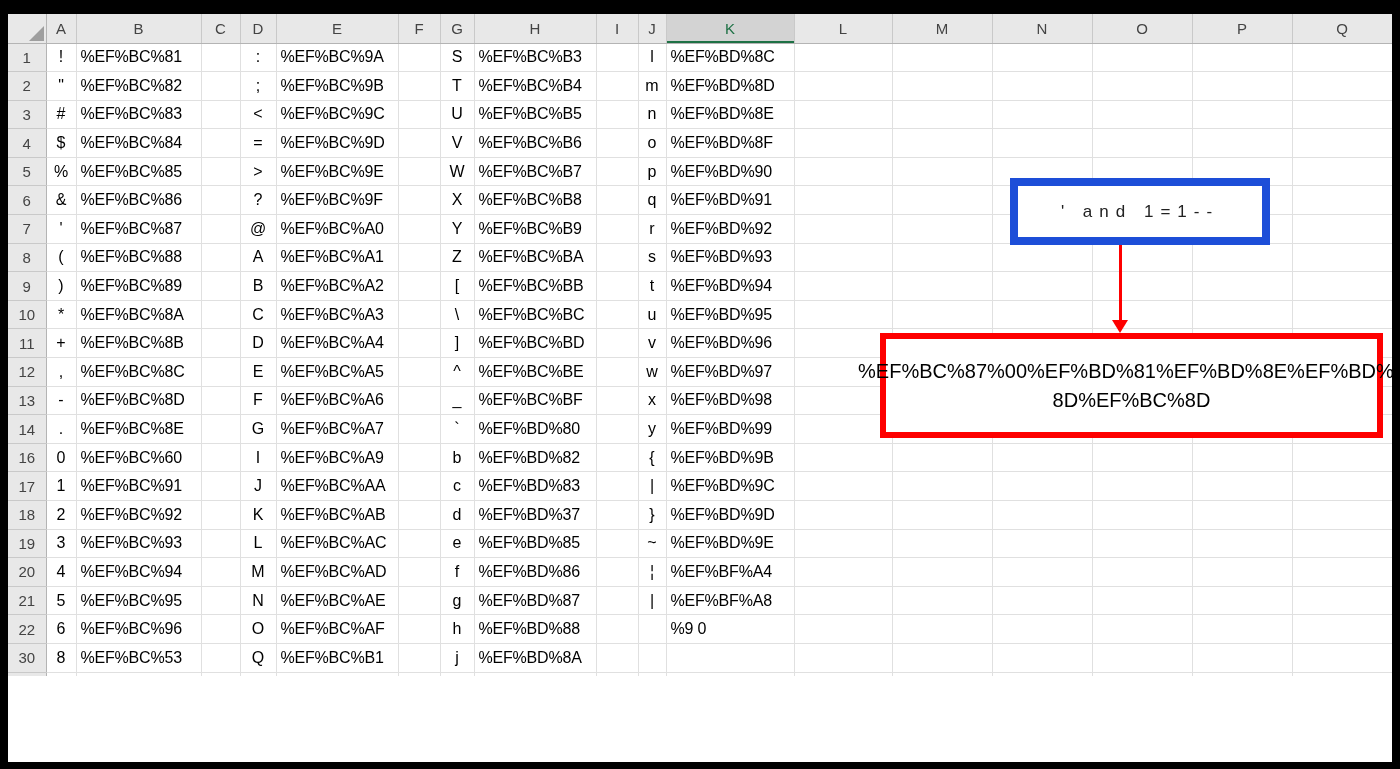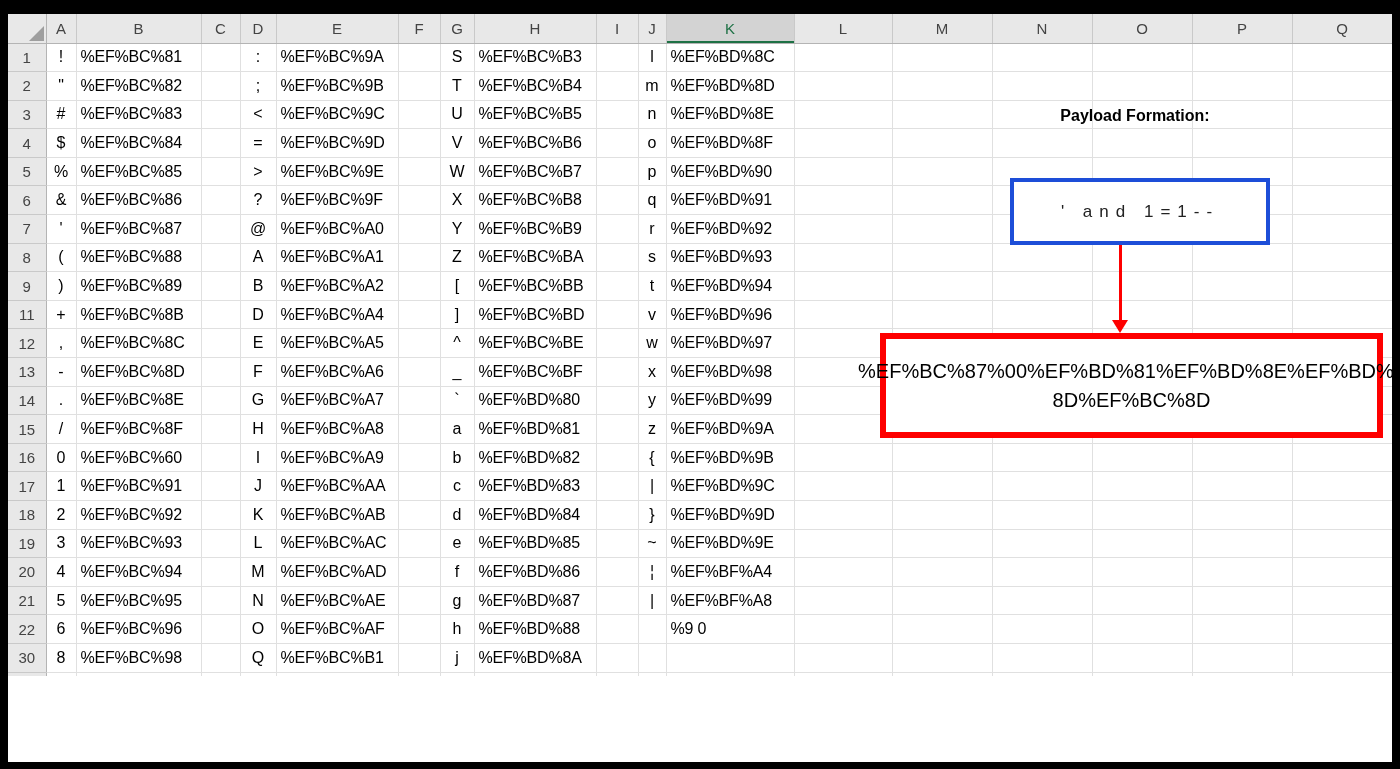--- a/index.html
+++ b/index.html
@@ -40,21 +40,21 @@
   .grid td.ch { text-align:center; }
   .grid td.code { text-align:left; padding-left:4px; letter-spacing:-0.2px; }
 
   
   .title-label {
     position:absolute; left:902px; top:88px; width:450px; height:28px;
     line-height:28px; text-align:center; font-weight:bold; font-size:16px; color:#000;
   }
   .payload-box1 {
     position:absolute; left:1002px; top:164px; width:260px; height:67px;
-    border:4px solid #1d4ed8; background:#fff;
+    border:8px solid #1d4ed8; background:#fff;
     display:flex; align-items:center; justify-content:center;
   }
   .payload-box1 span { font-size:17px; letter-spacing:7px; color:#222; white-space:nowrap; }
   .arrow-line { position:absolute; left:1111px; top:231px; width:3px; height:77px; background:#fe0000; }
   .arrow-head {
     position:absolute; left:1104px; top:306px; width:0; height:0;
     border-left:8.5px solid transparent; border-right:8.5px solid transparent;
     border-top:13px solid #fe0000;
   }
   .payload-box2 {
@@ -290,20 +290,40 @@
             <td class="ch">t</td>
             <td class="code">%EF%BD%94</td>
             <td></td>
             <td></td>
             <td></td>
             <td></td>
             <td></td>
             <td></td>
           </tr>
           <tr>
+            <td class="rowhead">10</td>
+            <td class="ch">*</td>
+            <td class="code">%EF%BC%8A</td>
+            <td></td>
+            <td class="ch">C</td>
+            <td class="code">%EF%BC%A3</td>
+            <td></td>
+            <td class="ch">\</td>
+            <td class="code">%EF%BC%BC</td>
+            <td></td>
+            <td class="ch">u</td>
+            <td class="code">%EF%BD%95</td>
+            <td></td>
+            <td></td>
+            <td></td>
+            <td></td>
+            <td></td>
+            <td></td>
+          </tr>
+          <tr>
             <td class="rowhead">11</td>
             <td class="ch">+</td>
             <td class="code">%EF%BC%8B</td>
             <td></td>
             <td class="ch">D</td>
             <td class="code">%EF%BC%A4</td>
             <td></td>
             <td class="ch">]</td>
             <td class="code">%EF%BC%BD</td>
             <td></td>
@@ -370,40 +390,20 @@
             <td class="ch">y</td>
             <td class="code">%EF%BD%99</td>
             <td></td>
             <td></td>
             <td></td>
             <td></td>
             <td></td>
             <td></td>
           </tr>
           <tr>
-            <td class="rowhead">15</td>
-            <td class="ch">/</td>
-            <td class="code">%EF%BC%8F</td>
-            <td></td>
-            <td class="ch">H</td>
-            <td class="code">%EF%BC%A8</td>
-            <td></td>
-            <td class="ch">a</td>
-            <td class="code">%EF%BD%81</td>
-            <td></td>
-            <td class="ch">z</td>
-            <td class="code">%EF%BD%9A</td>
-            <td></td>
-            <td></td>
-            <td></td>
-            <td></td>
-            <td></td>
-            <td></td>
-          </tr>
-          <tr>
             <td class="rowhead">16</td>
             <td class="ch">0</td>
             <td class="code">%EF%BC%60</td>
             <td></td>
             <td class="ch">I</td>
             <td class="code">%EF%BC%A9</td>
             <td></td>
             <td class="ch">b</td>
             <td class="code">%EF%BD%82</td>
             <td></td>
@@ -438,21 +438,21 @@
           </tr>
           <tr>
             <td class="rowhead">18</td>
             <td class="ch">2</td>
             <td class="code">%EF%BC%92</td>
             <td></td>
             <td class="ch">K</td>
             <td class="code">%EF%BC%AB</td>
             <td></td>
             <td class="ch">d</td>
-            <td class="code">%EF%BD%84</td>
+            <td class="code">%EF%BD%37</td>
             <td></td>
             <td class="ch">}</td>
             <td class="code">%EF%BD%9D</td>
             <td></td>
             <td></td>
             <td></td>
             <td></td>
             <td></td>
             <td></td>
           </tr>
@@ -532,21 +532,21 @@
             <td></td>
             <td></td>
             <td></td>
             <td></td>
             <td></td>
             <td></td>
           </tr>
           <tr>
             <td class="rowhead">30</td>
             <td class="ch">8</td>
-            <td class="code">%EF%BC%98</td>
+            <td class="code">%EF%BC%53</td>
             <td></td>
             <td class="ch">Q</td>
             <td class="code">%EF%BC%B1</td>
             <td></td>
             <td class="ch">j</td>
             <td class="code">%EF%BD%8A</td>
             <td></td>
             <td class="ch"></td>
             <td class="code"></td>
             <td></td>
@@ -572,21 +572,20 @@
             <td></td>
             <td></td>
             <td></td>
             <td></td>
             <td></td>
             <td></td>
           </tr>
         </tbody>
     </table>
 
-    <div class="title-label">Payload Formation:</div>
 
     <div class="payload-box1">
       <span>' and 1=1--</span>
     </div>
 
     <div class="arrow-line"></div>
     <div class="arrow-head"></div>
 
     <div class="payload-box2">
       <div>%EF%BC%87%00%EF%BD%81%EF%BD%8E%EF%BD%8</div>

